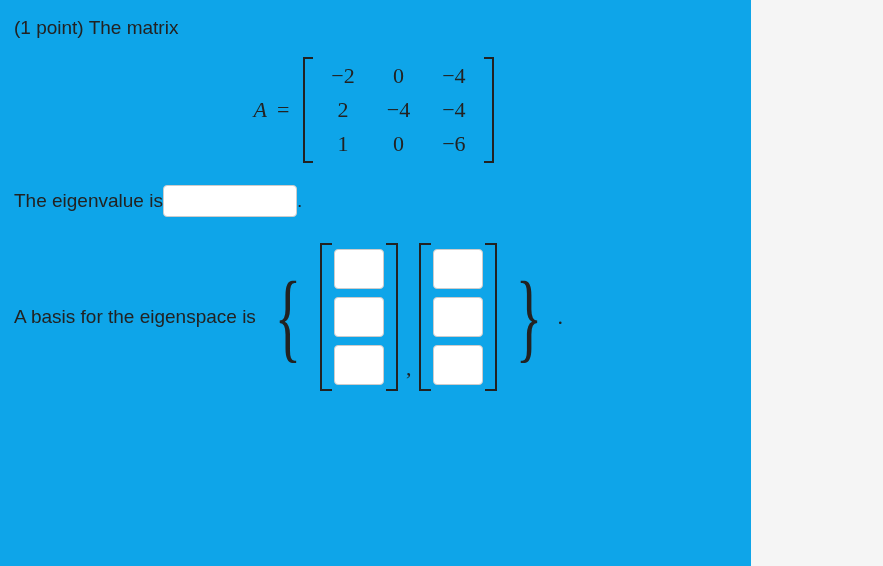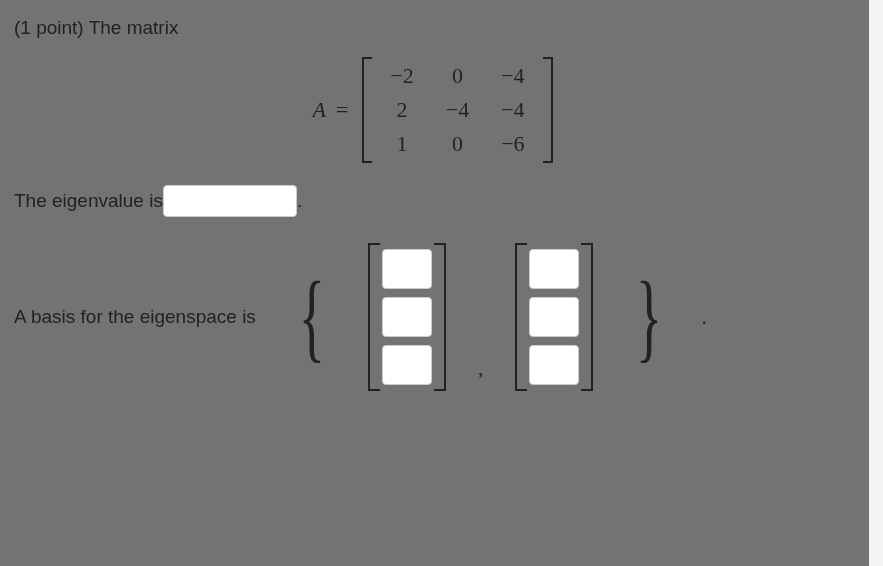--- a/index.html
+++ b/index.html
@@ -3,25 +3,25 @@
 <meta charset="utf-8">
 <style>
   body {
     margin: 0;
     padding: 0;
     font-family: Arial, Helvetica, sans-serif;
     background: #f5f5f5;
     color: #222;
   }
   .page {
-    width: 869px;
+    width: 751px;
     height: 566px;
     box-sizing: border-box;
     padding: 14px 18px 3px 14px;
-    background: #737373;
+    background: #0ea5e9;
     position: relative;
   }
   .line {
     font-size: 19px;
     line-height: 1.5;
     margin-bottom: 8px;
   }
   .matrix-block {
     width: 100%;
     text-align: center;
@@ -77,21 +77,21 @@
     height: 28px;
     border: 1px solid #ccc;
     border-radius: 4px;
     background: #fff;
     padding: 1px 6px;
     font-size: 16px;
   }
   .basis-row {
     display: flex;
     align-items: center;
-    gap: 32px;
+    gap: 8px;
     font-size: 19px;
   }
   .brace {
     font-family: "Times New Roman", serif;
     font-size: 100px;
     line-height: 1;
     font-weight: 300;
     transform: scaleX(0.55);
   }
   .vec-bmatrix {

